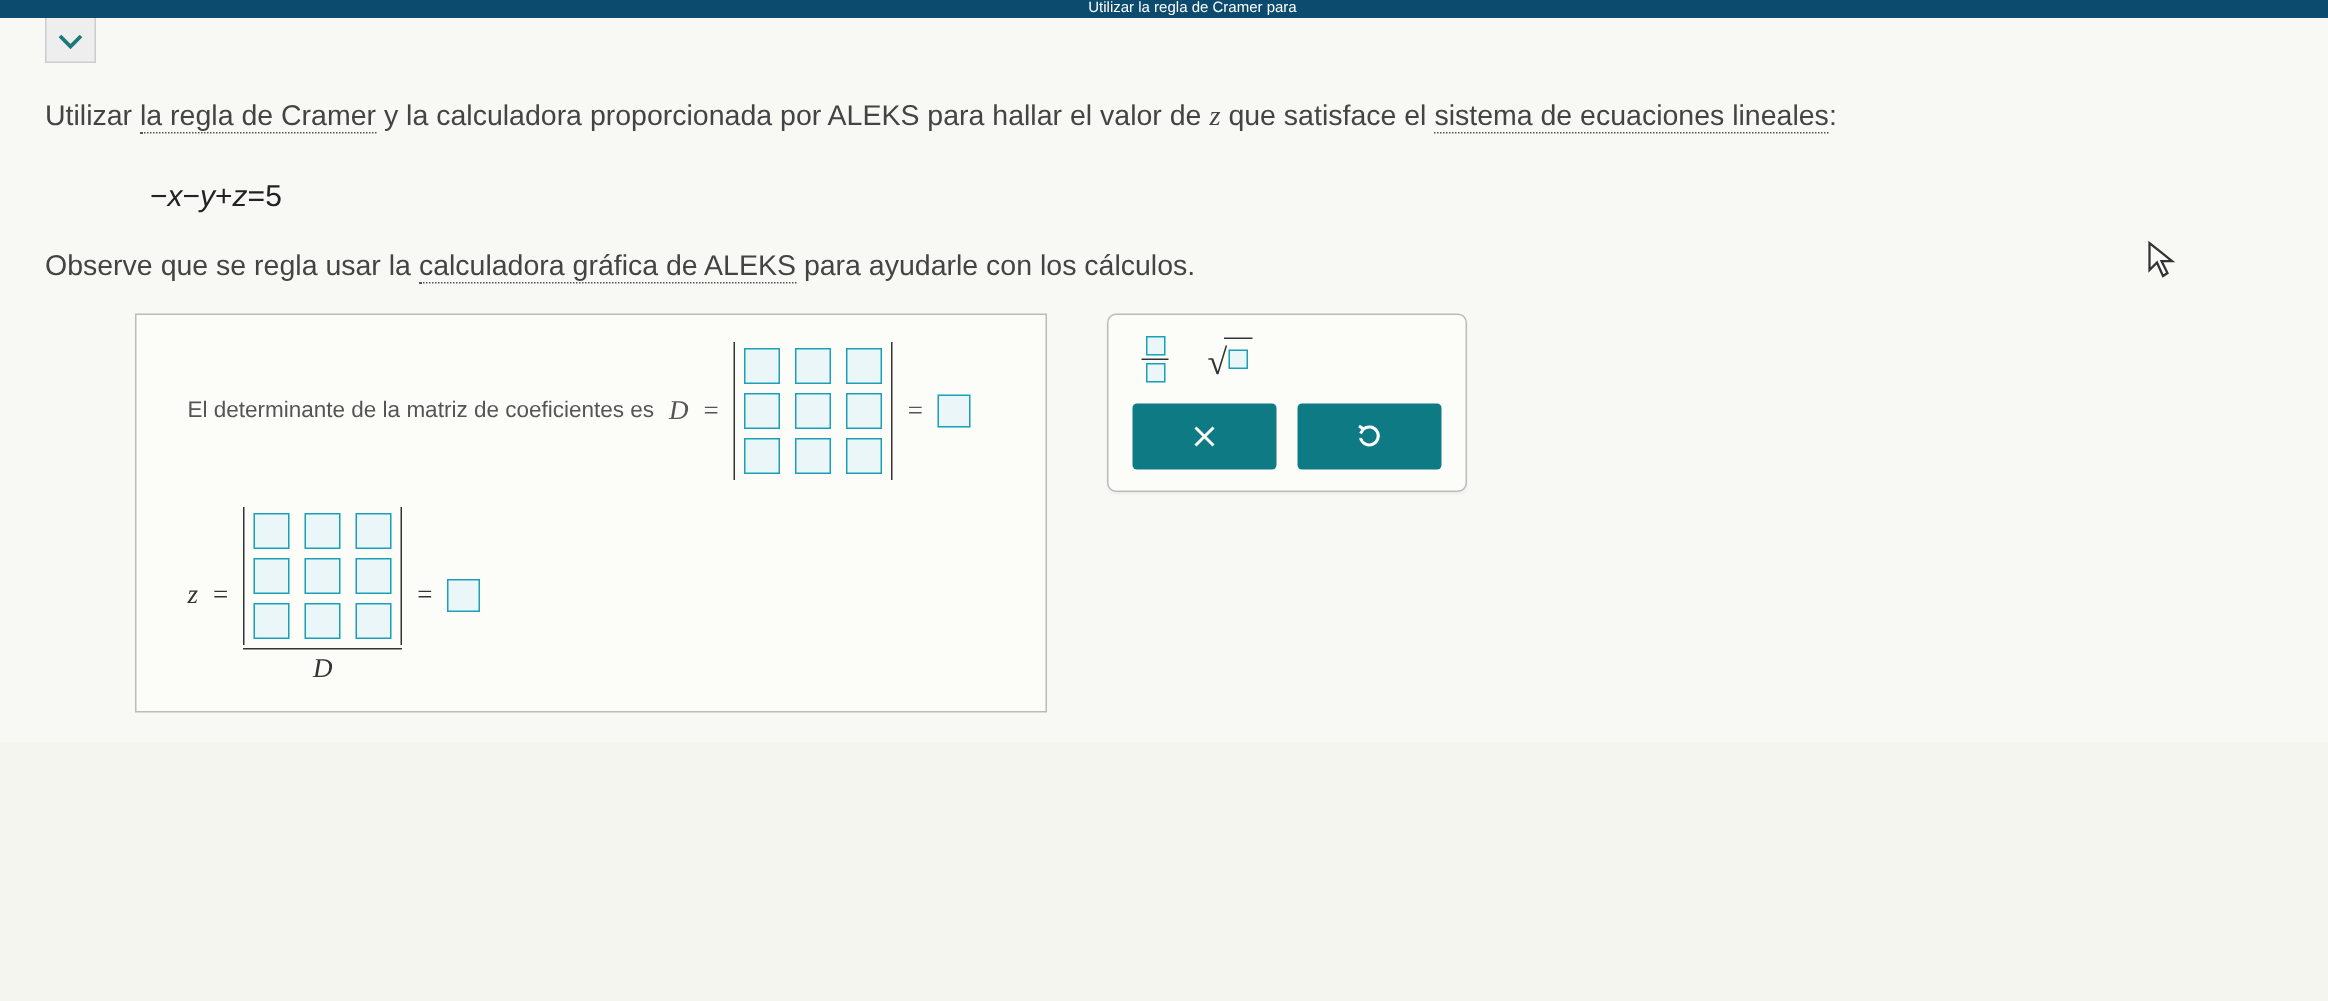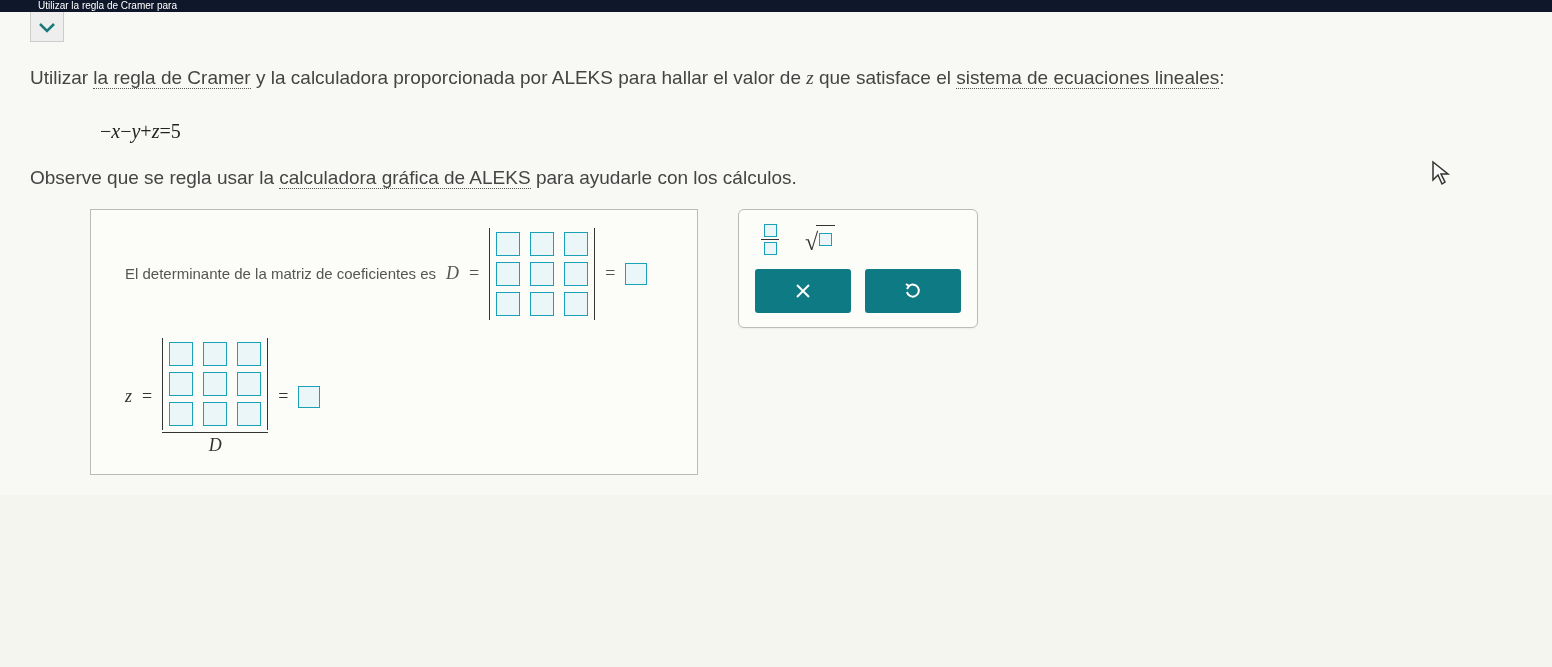--- a/index.html
+++ b/index.html
@@ -5,27 +5,28 @@
   * { box-sizing: border-box; margin: 0; padding: 0; }
   body {
     font-family: Arial, Helvetica, sans-serif;
     background: #f5f5f0;
     width: 1552px;
     height: 667px;
     overflow: hidden;
     color: #333;
   }
   .top-bar {
-    background: #0f172a;
+    background: #0c4a6e;
     height: 12px;
     width: 100%;
     color: #fff;
     font-size: 10px;
     padding-left: 38px;
     overflow: hidden;
+    text-align: center;
   }
   .content {
     padding: 0 30px 20px 30px;
     background: #f8f8f4;
   }
   .chevron-box {
     display: inline-flex;
     align-items: center;
     justify-content: center;
     width: 34px;
@@ -43,21 +44,21 @@
     margin-bottom: 24px;
     margin-top: 16px;
   }
   .term-link {
     color: #444;
     text-decoration: none;
     border-bottom: 1px dotted #555;
   }
   .italic-var { font-style: italic; font-family: 'Times New Roman', serif; }
   .equations {
-    font-family: Liberation Serif, serif;
+    font-family: Liberation Sans, sans-serif;
     font-size: 20px;
     font-style: italic;
     color: #222;
     margin-left: 70px;
     margin-bottom: 22px;
     line-height: 1.4;
   }
   .equations .row { white-space: nowrap; }
   .equations .num, .equations .op { font-style: normal; }
   .note {

